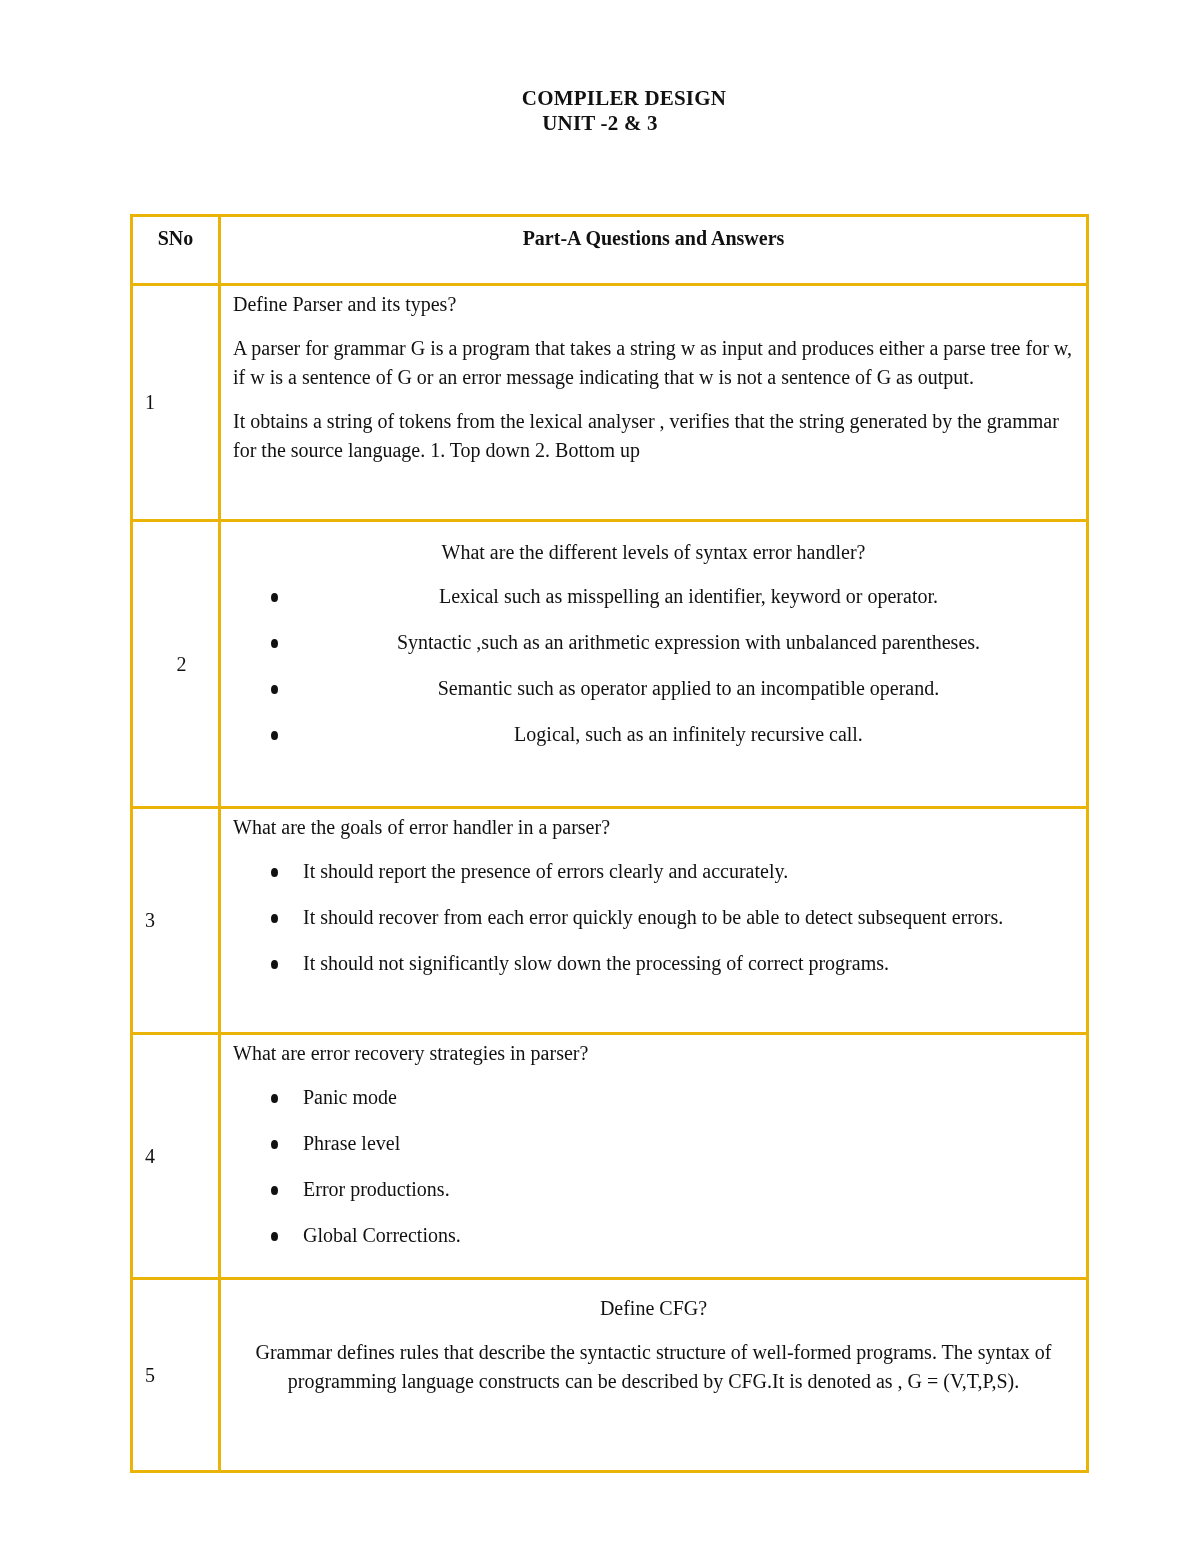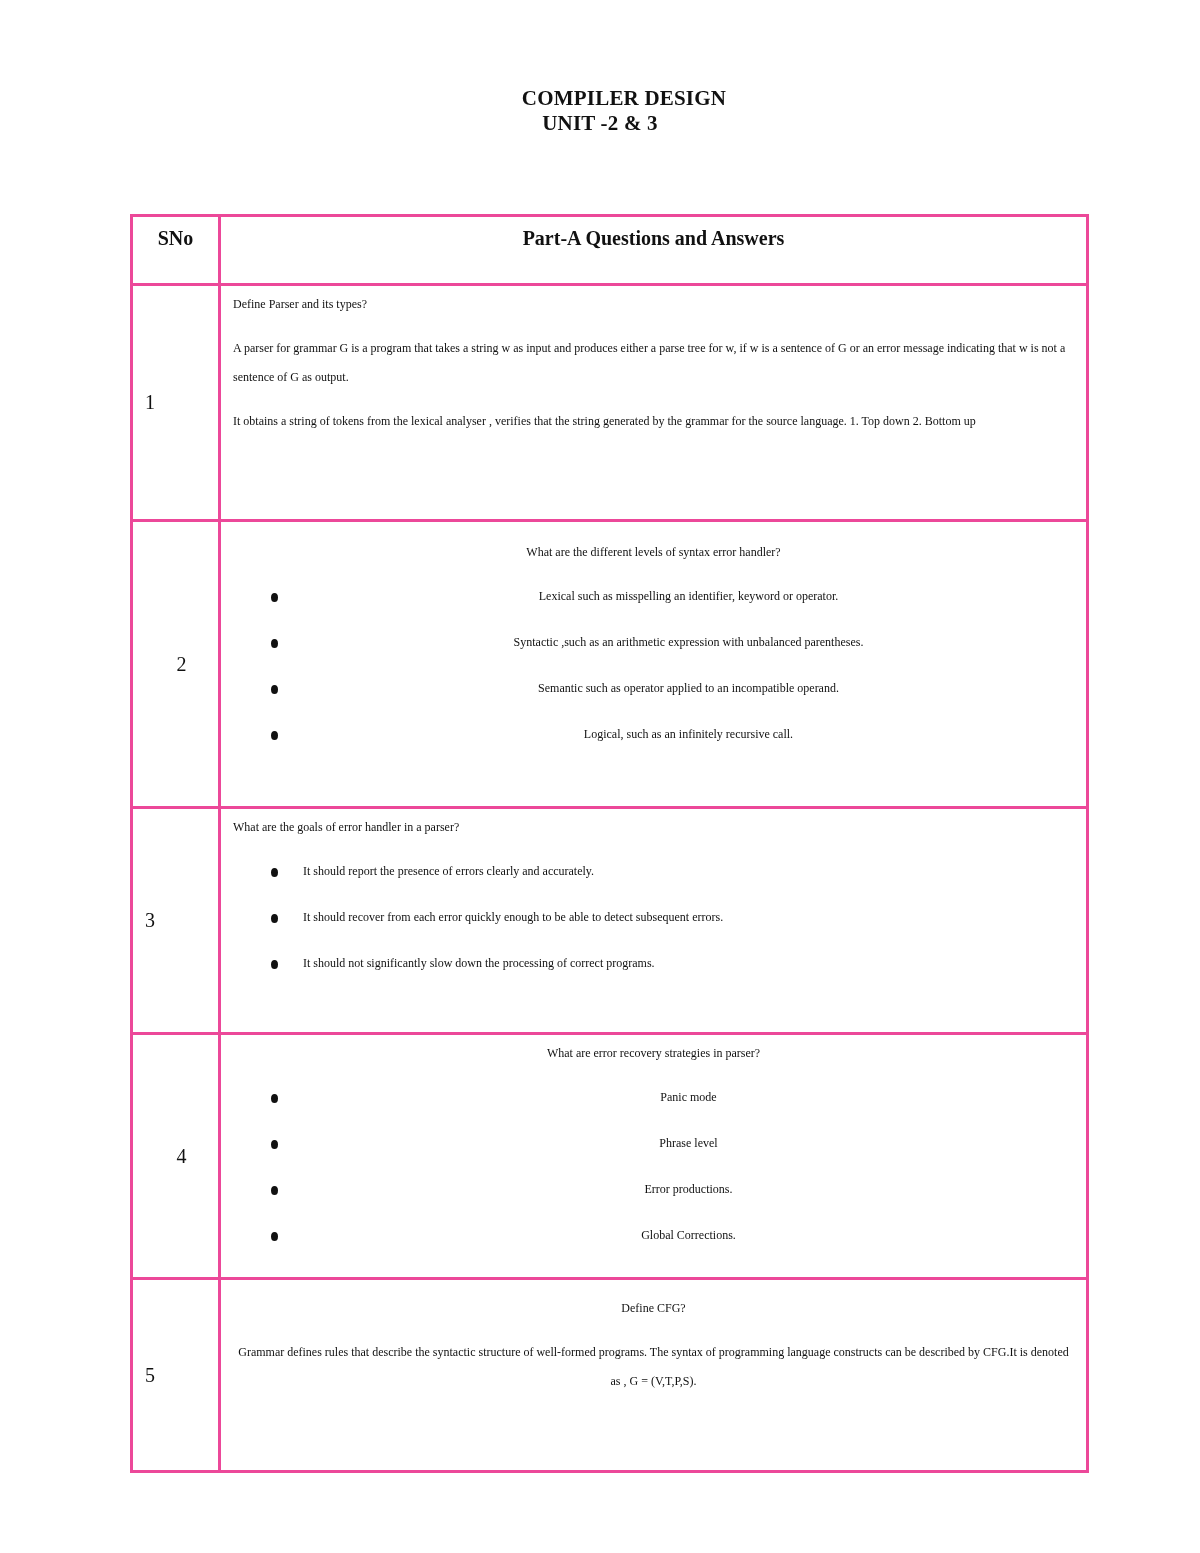--- a/index.html
+++ b/index.html
@@ -29,42 +29,42 @@
 
     table.qa {
       position: absolute;
       left: 130px;
       top: 214px;
       width: 956px;
       border-collapse: collapse;
       table-layout: fixed;
     }
     table.qa td, table.qa th {
-      border: 3px solid #ec4899;
+      border: 3px solid #eab308;
       vertical-align: middle;
       padding: 0;
     }
     col.c-sno { width: 88px; }
     col.c-qa { width: 868px; }
 
     th {
       font-weight: bold;
       font-size: 20px;
       height: 56px;
       text-align: center;
       vertical-align: top !important;
       padding-top: 10px !important;
     }
     td.sno {
       font-size: 20px;
       padding-left: 12px !important;
       text-align: left;
     }
     td.content {
-      font-size: 12px;
+      font-size: 20px;
       line-height: 29px;
       padding: 4px 12px 10px 12px !important;
       vertical-align: top !important;
     }
     .q { margin: 0 0 15px 0; }
     .p { margin: 0 0 15px 0; }
     .p:last-child { margin-bottom: 0; }
     ul.bullets {
       list-style: none;
       margin: 0;
@@ -81,21 +81,21 @@
       left: 38px;
       top: 11px;
       width: 7px;
       height: 9px;
       border-radius: 50%;
       background: #111111;
     }
     tr.r1 td { height: 219px; }
     tr.r2 td { height: 258px; text-align: center; }
     tr.r3 td { height: 209px; }
-    tr.r4 td { height: 228px; text-align: center; }
+    tr.r4 td { height: 228px; }
     tr.r5 td { height: 166px; }
     tr.r2 td.content { padding-top: 16px !important; }
     tr.r5 td.content { padding-top: 14px !important; text-align: center; }
   </style>
 </head>
 <body>
 
 <div class="doc-title title-main">COMPILER DESIGN</div>
 <div class="doc-title title-sub">UNIT -2  &amp; 3</div>
 

